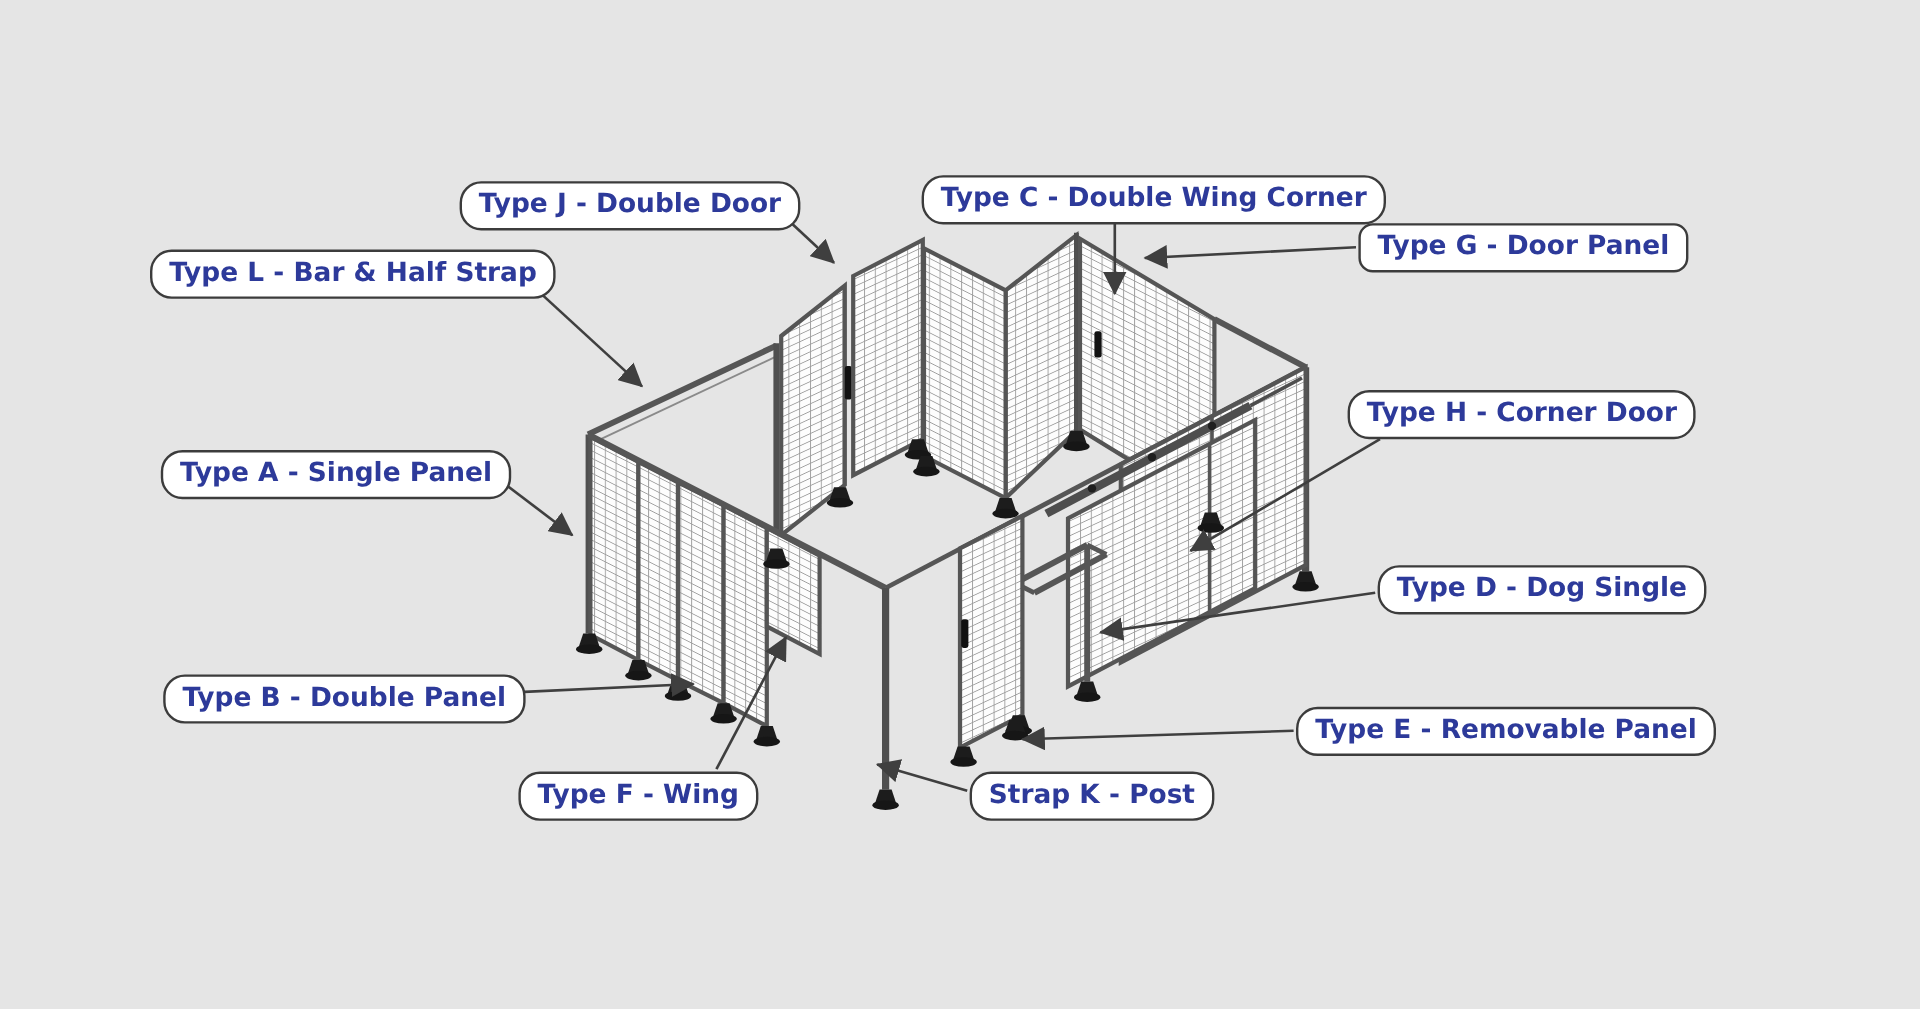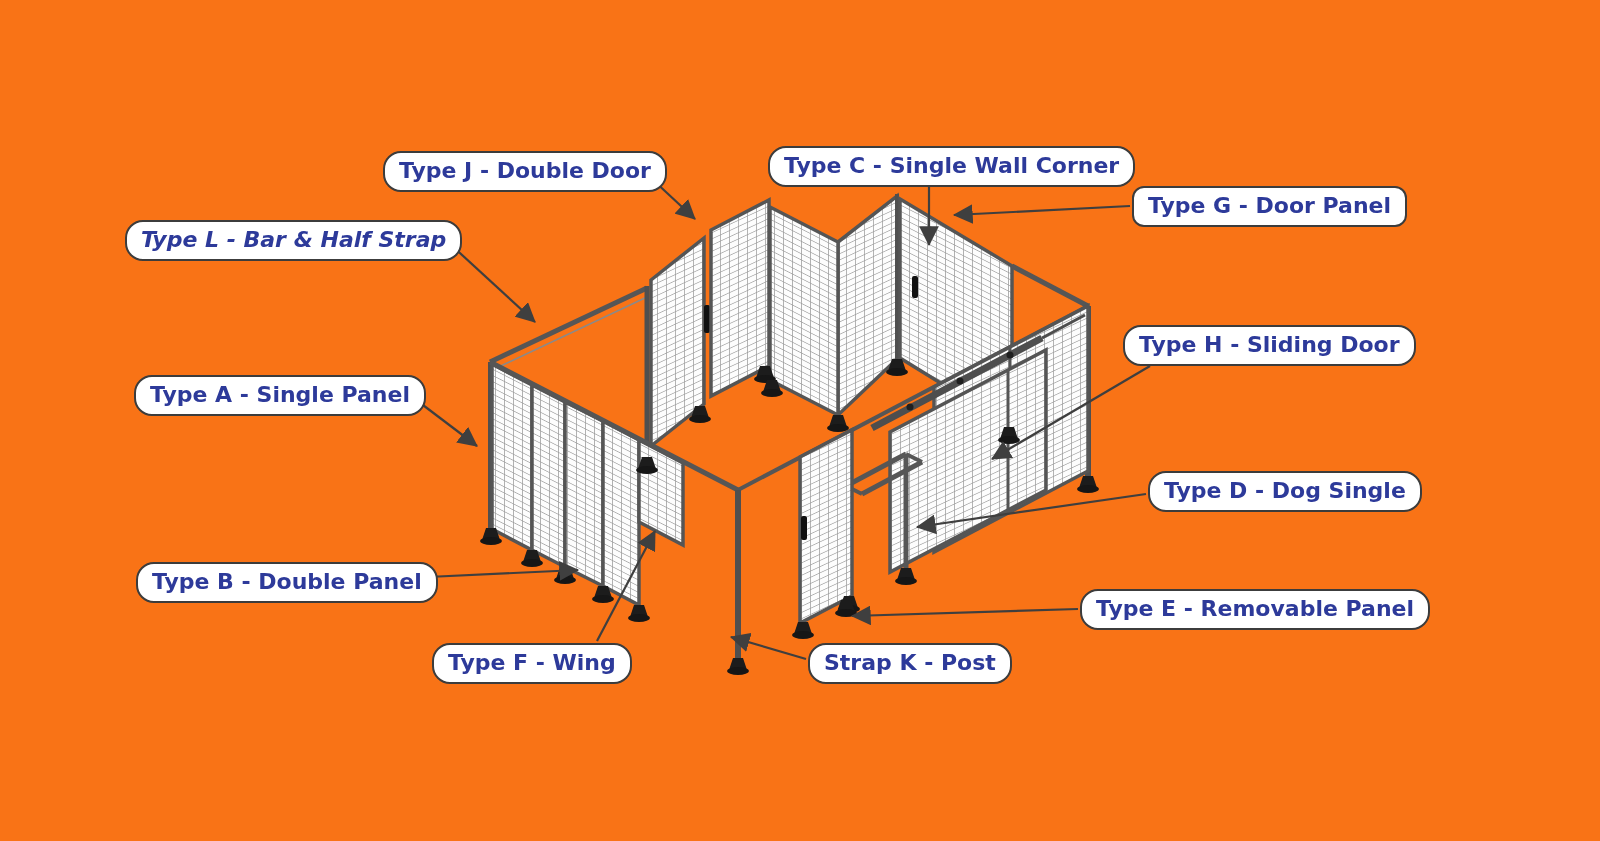--- a/index.html
+++ b/index.html
@@ -1,17 +1,17 @@
 <!DOCTYPE html>
 <html><head>
 <meta charset="utf-8">
 <style>
   html,body{margin:0;padding:0;background:#ffffff;}
   #stage{
-    position:relative;width:1600px;height:841px;background:#f97316;
+    position:relative;width:1600px;height:841px;background:#e5e5e5;
     font-family:"DejaVu Sans","Liberation Sans",sans-serif;overflow:hidden;
   }
   #drawing{position:absolute;left:0;top:0;}
   .callout{
     position:absolute;box-sizing:border-box;
     background:#ffffff;border:2.5px solid #3c3c3c;border-radius:18px;
     padding:4px 14px;white-space:nowrap;
     font-weight:bold;font-size:22px;line-height:1.3;color:#2d3a9a;
     display:flex;align-items:center;justify-content:center;
   }
@@ -148,24 +148,24 @@
       <line x1="1150" y1="366" x2="992" y2="459" marker-end="url(#ah)"></line>
       <line x1="1146" y1="494" x2="917" y2="527" marker-end="url(#ah)"></line>
       <line x1="428" y1="577" x2="578" y2="570" marker-end="url(#ah)"></line>
       <line x1="1078" y1="609" x2="852" y2="616" marker-end="url(#ah)"></line>
       <line x1="597" y1="641" x2="655" y2="531" marker-end="url(#ah)"></line>
       <line x1="806" y1="659" x2="731" y2="637" marker-end="url(#ah)"></line>
     </g>
   </svg>
 
   <div class="callout" style="left:383px;top:151px;">Type J - Double Door</div>
-  <div class="callout" style="left:768px;top:146px;">Type C - Single Wall Corner</div>
+  <div class="callout" style="left:768px;top:146px;">Type C - Double Wing Corner</div>
   <div class="callout" style="left:1132px;top:186px;border-radius:12px;">Type G - Door Panel</div>
-  <div class="callout" style="left:125px;top:220px;font-style:italic;">Type L - Bar &amp; Half Strap</div>
+  <div class="callout" style="left:125px;top:208px;">Type L - Bar &amp; Half Strap</div>
   <div class="callout" style="left:134px;top:375px;text-align:right;">Type A - Single Panel</div>
-  <div class="callout" style="left:1123px;top:325px;">Type H - Sliding Door</div>
+  <div class="callout" style="left:1123px;top:325px;">Type H - Corner Door</div>
   <div class="callout" style="left:1148px;top:471px;">Type D - Dog Single</div>
   <div class="callout" style="left:136px;top:562px;">Type B - Double Panel</div>
   <div class="callout" style="left:1080px;top:589px;">Type E - Removable Panel</div>
   <div class="callout" style="left:432px;top:643px;">Type F - Wing</div>
   <div class="callout" style="left:808px;top:643px;">Strap K - Post</div>
 
 </div>
 
 </body></html>

